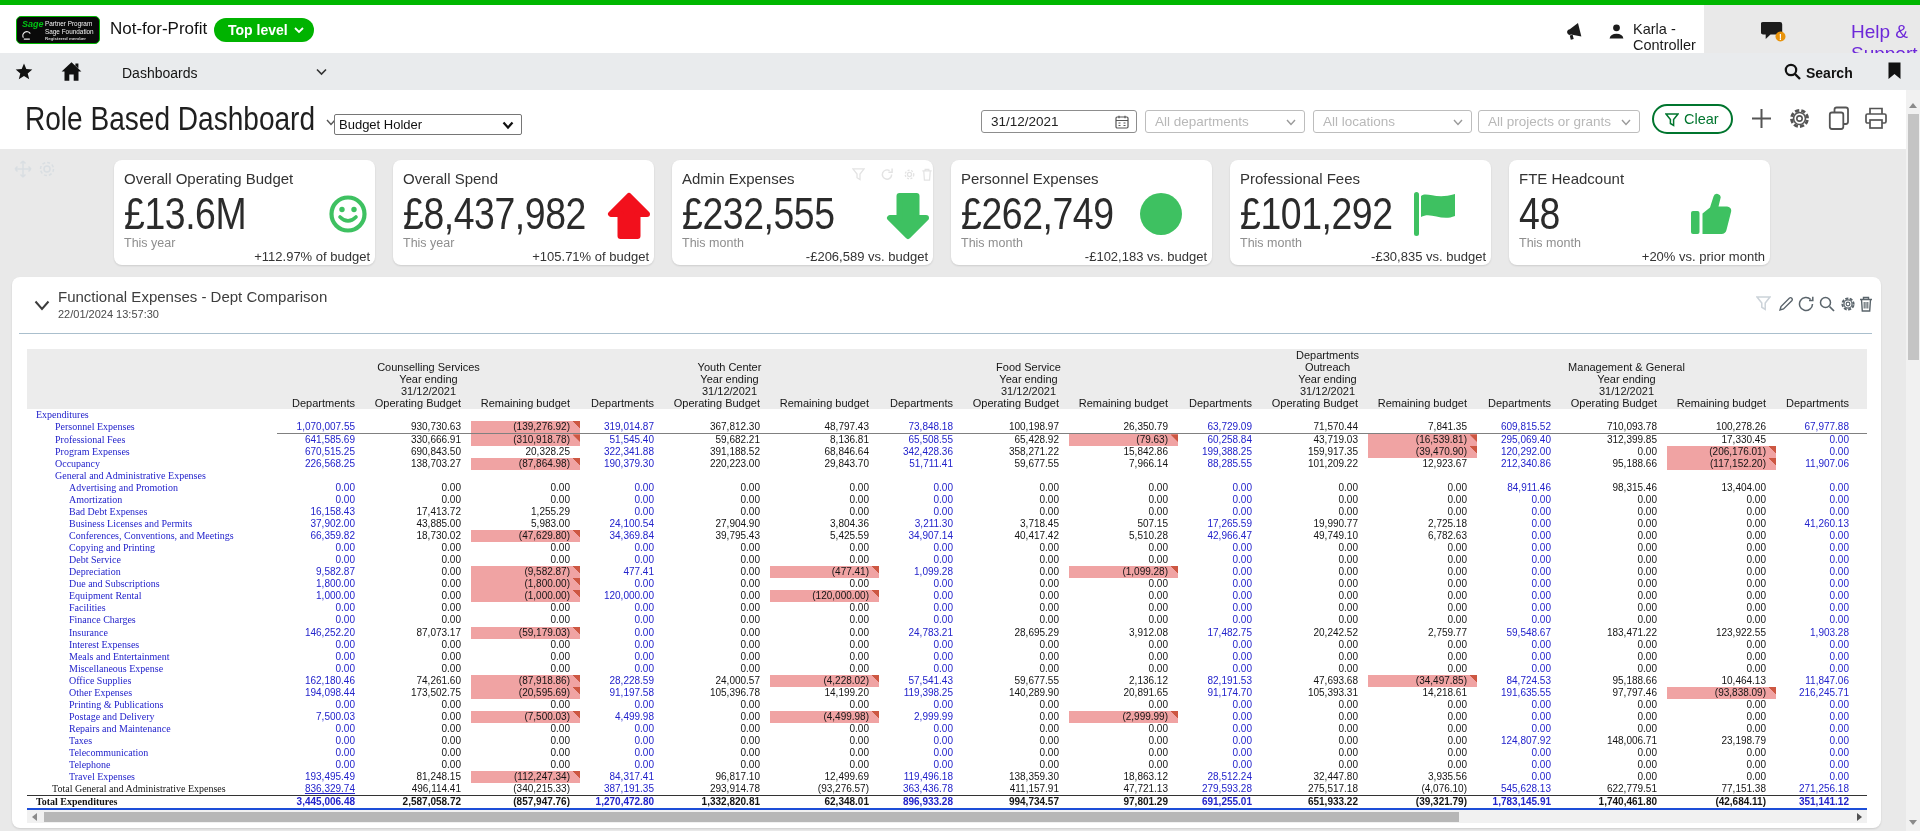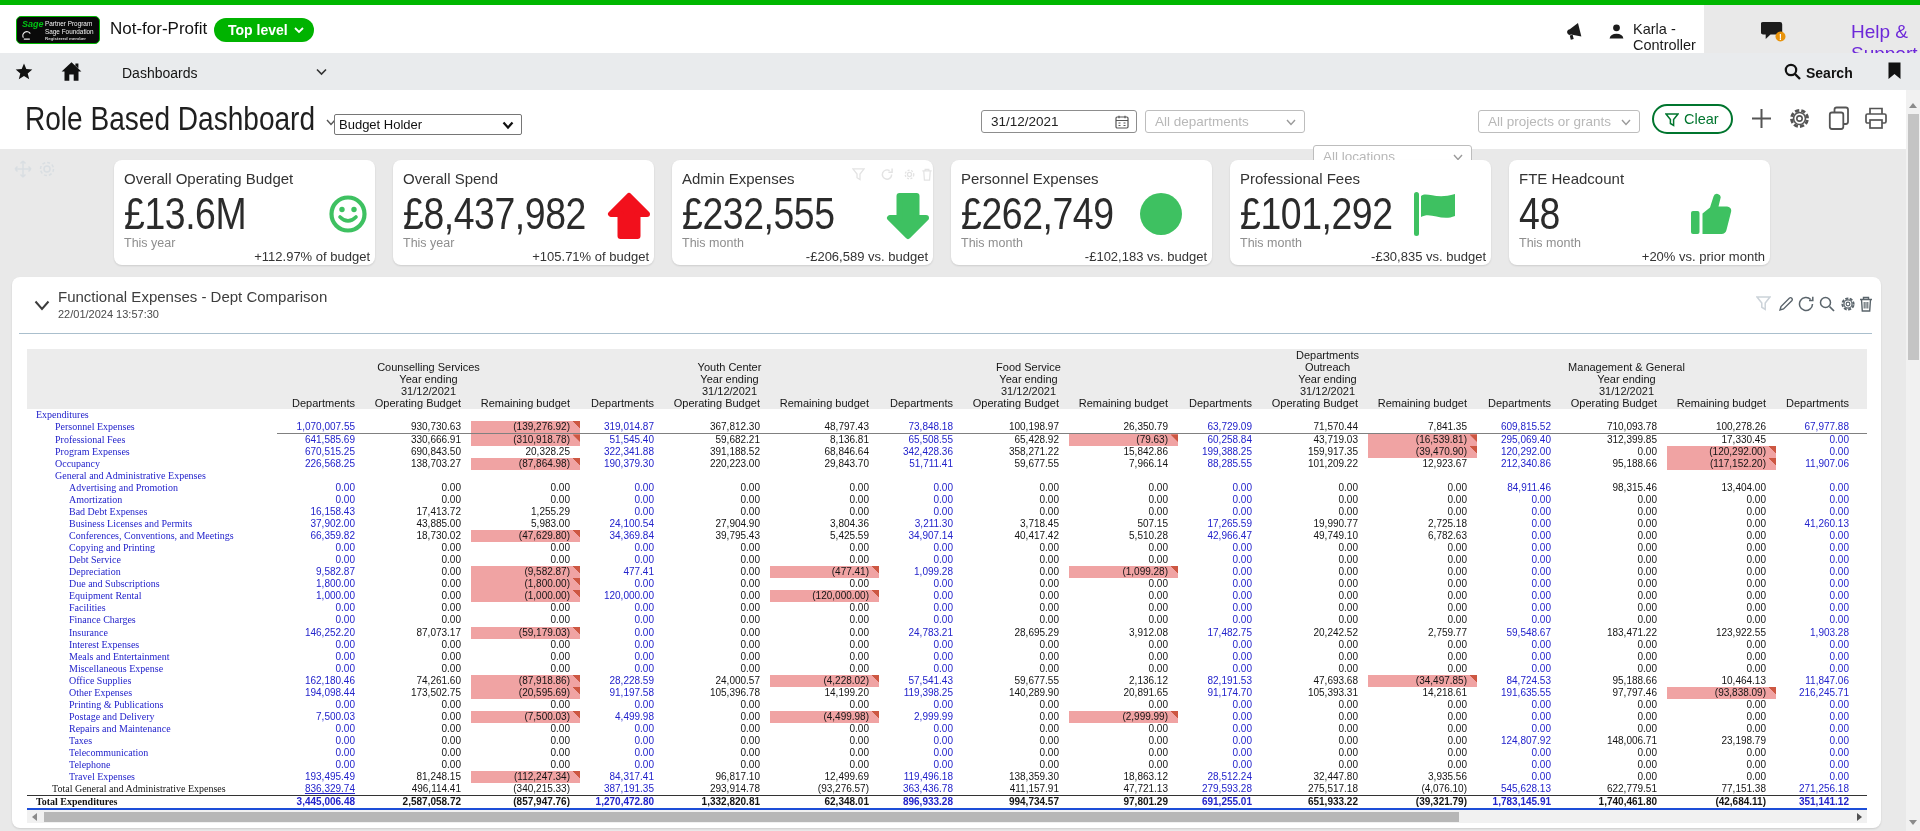--- a/index.html
+++ b/index.html
@@ -109,21 +109,21 @@
         <rect x="1" y="2" width="12" height="11" rx="1.2" fill="none" stroke="#555" stroke-width="1.2"></rect>
         <path d="M1 5.5 H13 M4 0.8 V3.2 M10 0.8 V3.2" stroke="#555" stroke-width="1.2"></path>
         <path d="M3.5 8 h2 M8.5 8 h2 M3.5 10.5 h2 M8.5 10.5 h2" stroke="#555" stroke-width="1"></path>
       </svg>
   </div>
   <div style="position:absolute;left:1145px;top:20px;width:160px;height:23px;border:1px solid #bdbdbd;border-radius:3px;background:#fff;font-size:13.5px;color:#b8b8b8;line-height:21px;padding-left:9px;">All departments
     <svg style="position:absolute;right:8px;top:8px" width="10" height="7" viewBox="0 0 10 7">
         <path d="M1 1 L5 5.5 L9 1" stroke="#9a9a9a" stroke-width="1.4" fill="none"></path>
       </svg>
   </div>
-  <div style="position:absolute;left:1313px;top:20px;width:159px;height:23px;border:1px solid #bdbdbd;border-radius:3px;background:#fff;font-size:13.5px;color:#b8b8b8;line-height:21px;padding-left:9px;margin-top:35px;">All locations
+  <div style="position:absolute;left:1313px;top:20px;width:159px;height:23px;border:1px solid #bdbdbd;border-radius:3px;background:#fff;font-size:13.5px;color:#b8b8b8;line-height:21px;padding-left:9px;">All locations
     <svg style="position:absolute;right:8px;top:8px" width="10" height="7" viewBox="0 0 10 7">
         <path d="M1 1 L5 5.5 L9 1" stroke="#9a9a9a" stroke-width="1.4" fill="none"></path>
       </svg>
   </div>
   <div style="position:absolute;left:1478px;top:20px;width:162px;height:23px;border:1px solid #bdbdbd;border-radius:3px;background:#fff;font-size:13.5px;color:#b8b8b8;line-height:21px;padding-left:9px;">All projects or grants
     <svg style="position:absolute;right:8px;top:8px" width="10" height="7" viewBox="0 0 10 7">
         <path d="M1 1 L5 5.5 L9 1" stroke="#9a9a9a" stroke-width="1.4" fill="none"></path>
       </svg>
   </div>
   <div style="position:absolute;left:1652px;top:14px;width:81px;height:30px;border:2px solid #00752e;border-radius:15px;background:#fff;">
@@ -373,21 +373,21 @@
           <td class="n k">391,188.52</td>
           <td class="n k">68,846.64</td>
           <td class="n b">342,428.36</td>
           <td class="n k">358,271.22</td>
           <td class="n k">15,842.86</td>
           <td class="n b">199,388.25</td>
           <td class="n k">159,917.35</td>
           <td class="n k pk">(39,470.90)</td>
           <td class="n b">120,292.00</td>
           <td class="n k">0.00</td>
-          <td class="n k pk">(120,292.00)</td>
+          <td class="n k pk">(206,176.01)</td>
           <td class="n b">0.00</td>
           <td class="f"></td>
         </tr>
 <tr class="">
           <td class="lab lb" style="padding-left:28px">Occupancy</td>
           <td class="n b">226,568.25</td>
           <td class="n k">138,703.27</td>
           <td class="n k pk">(87,864.98)</td>
           <td class="n b">190,379.30</td>
           <td class="n k">220,223.00</td>

